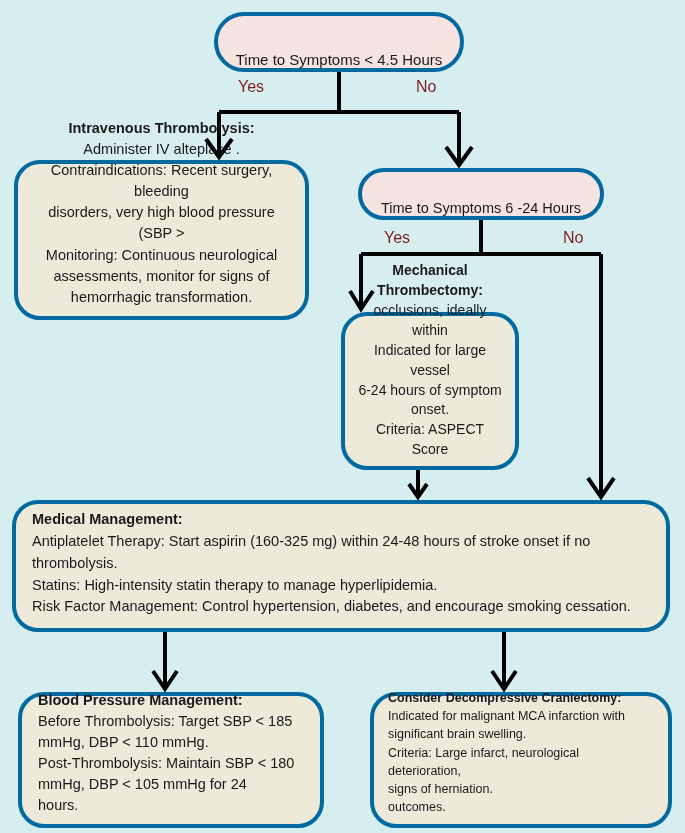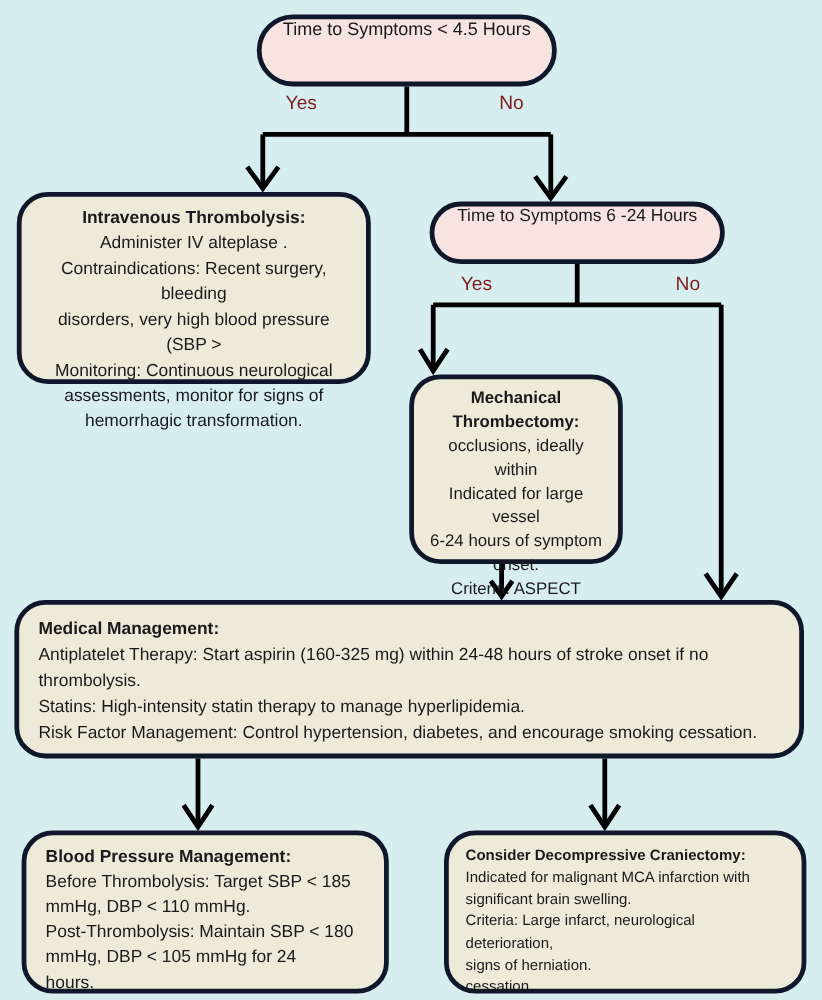--- a/index.html
+++ b/index.html
@@ -18,24 +18,24 @@
   #edges {
     position: absolute;
     left: 0; top: 0;
     width: 685px;
     height: 833px;
     pointer-events: none;
   }
   .node {
     position: absolute;
     box-sizing: border-box;
-    border: 4px solid #0f172a;
+    border: 4px solid #0369a1;
     display: flex;
     flex-direction: column;
-    justify-content: flex-start;
+    justify-content: flex-end;
     color: #1a1a1a;
     z-index: 2;
   }
   .decision {
     background: #f7e4e1;
     border-radius: 32px;
     align-items: center;
     text-align: center;
   }
   .process {
@@ -196,16 +196,16 @@
     <span class="line">mmHg, DBP &lt; 105 mmHg for 24</span>
     <span class="line">hours.</span>
   </div>
 
   <div class="node process left-text" id="node-craniectomy">
     <span class="title">Consider Decompressive Craniectomy:</span>
     <span class="line">Indicated for malignant MCA infarction with</span>
     <span class="line">significant brain swelling.</span>
     <span class="line">Criteria: Large infarct, neurological deterioration,</span>
     <span class="line">signs of herniation.</span>
-    <span class="line">cessation.</span>
+    <span class="line">outcomes.</span>
   </div>
 
 </div>
 
 </body></html>

